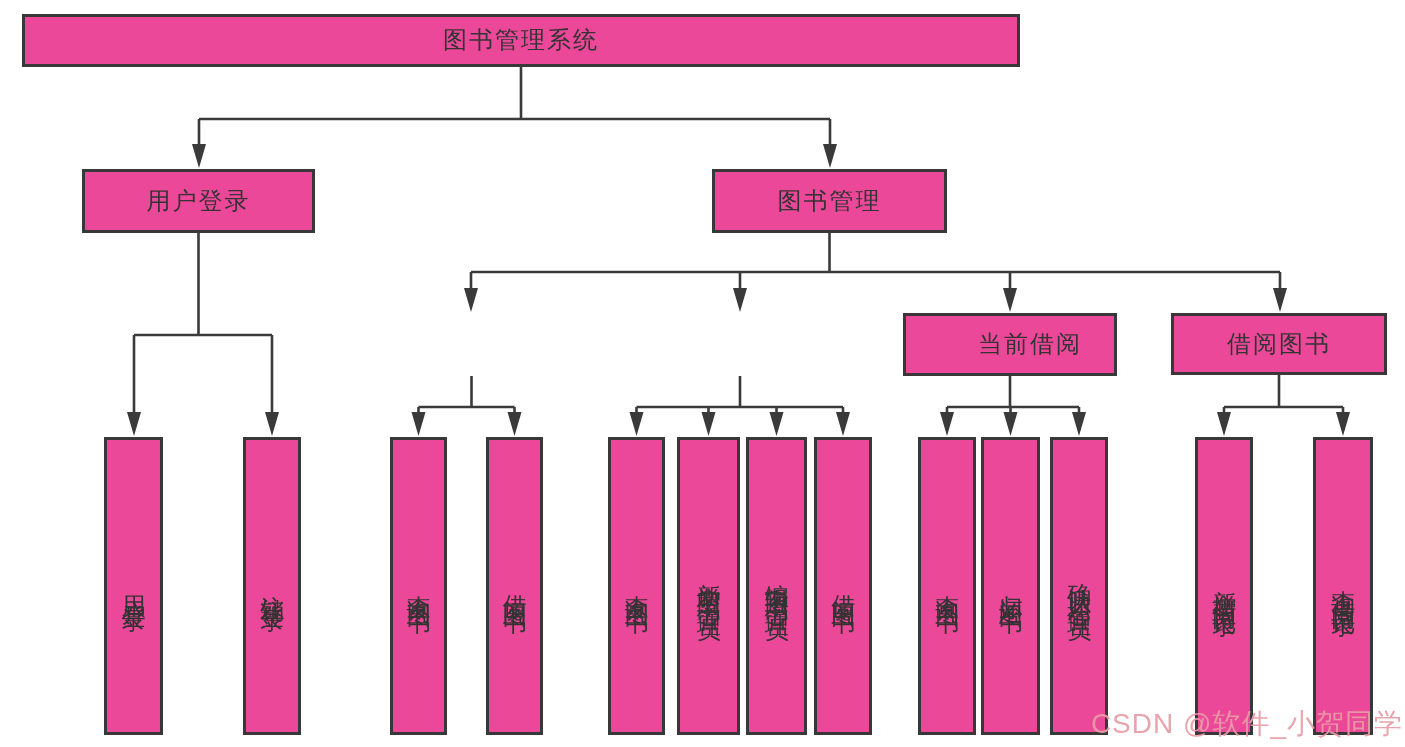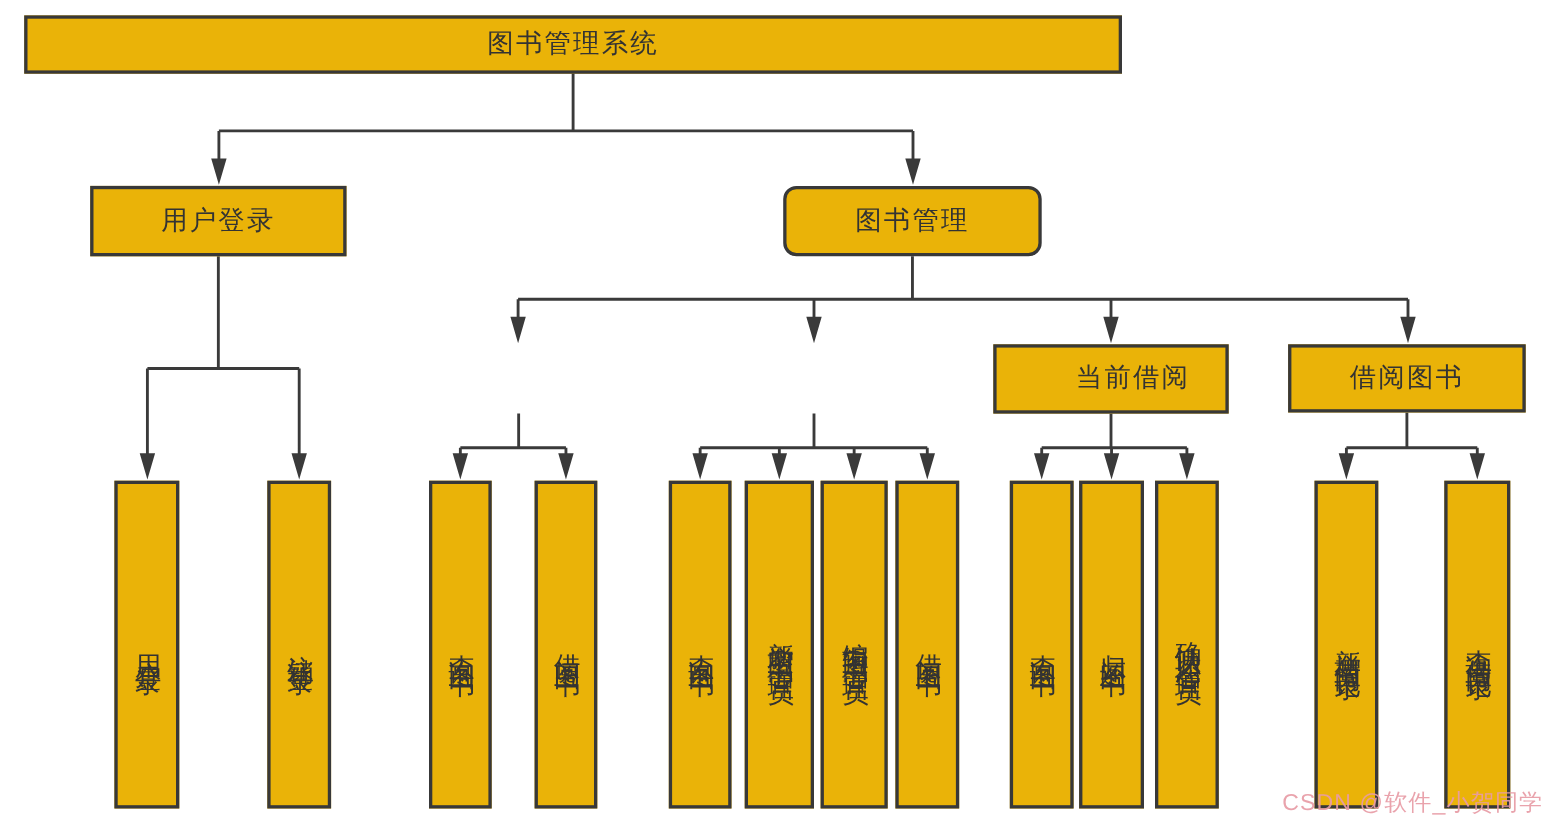--- a/index.html
+++ b/index.html
@@ -8,34 +8,34 @@
   }
   *{margin:0;padding:0;box-sizing:border-box;}
   html,body{background:#fff;}
   body{font-family:"Liberation Sans","DejaVu Sans",sans-serif;}
   .stage{
     position:relative;width:1405px;height:747px;background:var(--bg);
     overflow:hidden;color:var(--text);
   }
   .connectors{position:absolute;left:0;top:0;z-index:1;}
   .node{
-    position:absolute;background:#eab308;border:3px solid var(--border);
+    position:absolute;background:#ec4899;border:3px solid var(--border);
     display:flex;align-items:center;justify-content:center;
     font-size:24px;color:var(--text);letter-spacing:2px;z-index:2;
     line-height:1.2;white-space:nowrap;
   }
   .leaf{
     writing-mode:vertical-rl;text-orientation:mixed;
     letter-spacing:5px;white-space:normal;line-height:1.1;
     text-align:center;
   }
   
   .b-root{left:22px;top:14px;width:998px;height:53px;}
   .b-l2a{left:82px;top:169px;width:233px;height:64px;}
-  .b-l2b{left:712px;top:169px;width:235px;height:64px;border-radius:12px;}
+  .b-l2b{left:712px;top:169px;width:235px;height:64px;}
   .b-l3a{left:365px;top:313px;width:213px;height:63px;}
   .b-l3b{left:633px;top:313px;width:214px;height:63px;}
   .b-l3c{left:903px;top:313px;width:214px;height:63px;padding-left:40px;}
   .b-l3d{left:1171px;top:313px;width:216px;height:62px;}
   
   .lf{top:437px;height:298px;}
   .b-f1{left:104px;width:59px;}
   .b-f2{left:243px;width:58px;}
   .b-f3{left:390px;width:57px;}
   .b-f4{left:486px;width:57px;}
@@ -43,21 +43,21 @@
   .b-f6{left:677px;width:63px;}
   .b-f7{left:746px;width:61px;}
   .b-f8{left:814px;width:58px;}
   .b-f9{left:918px;width:58px;}
   .b-f10{left:981px;width:59px;}
   .b-f11{left:1050px;width:58px;}
   .b-f12{left:1195px;width:58px;}
   .b-f13{left:1313px;width:60px;}
   .watermark{
     position:absolute;right:2px;bottom:4px;z-index:6;
-    font-size:21px;letter-spacing:1px;color:var(--watermark);
+    font-size:28px;letter-spacing:1px;color:var(--watermark);
     opacity:0.92;white-space:nowrap;
   }
 </style>
 </head>
 <body>
 
 <div class="stage">
 
   <svg class="connectors" width="1405" height="747" viewBox="0 0 1405 747" aria-hidden="true">
 

